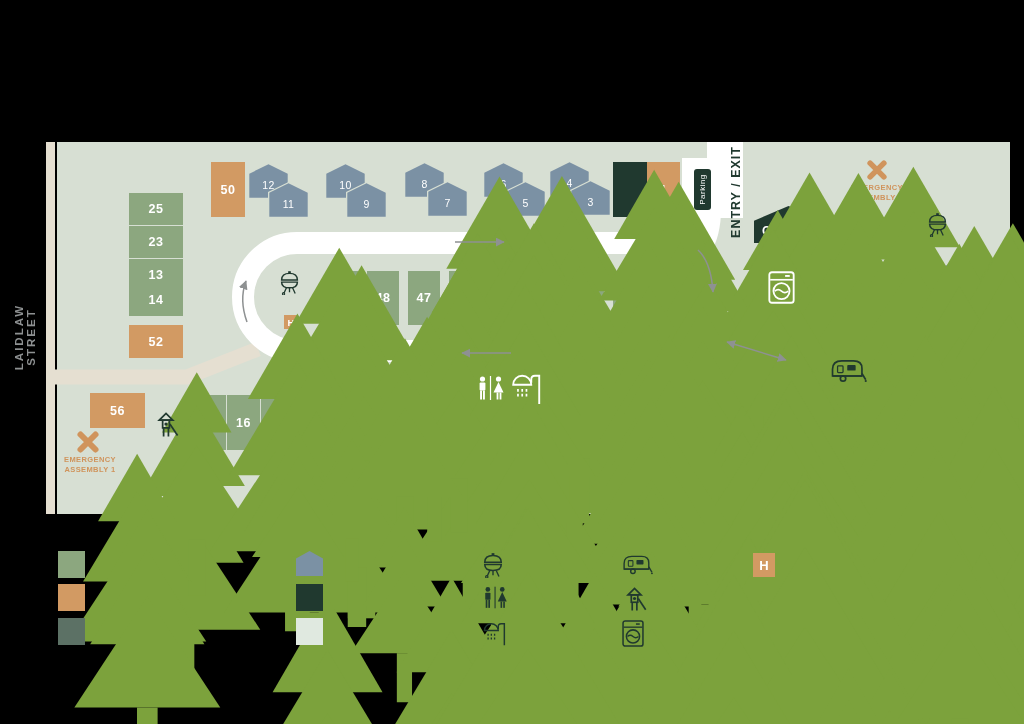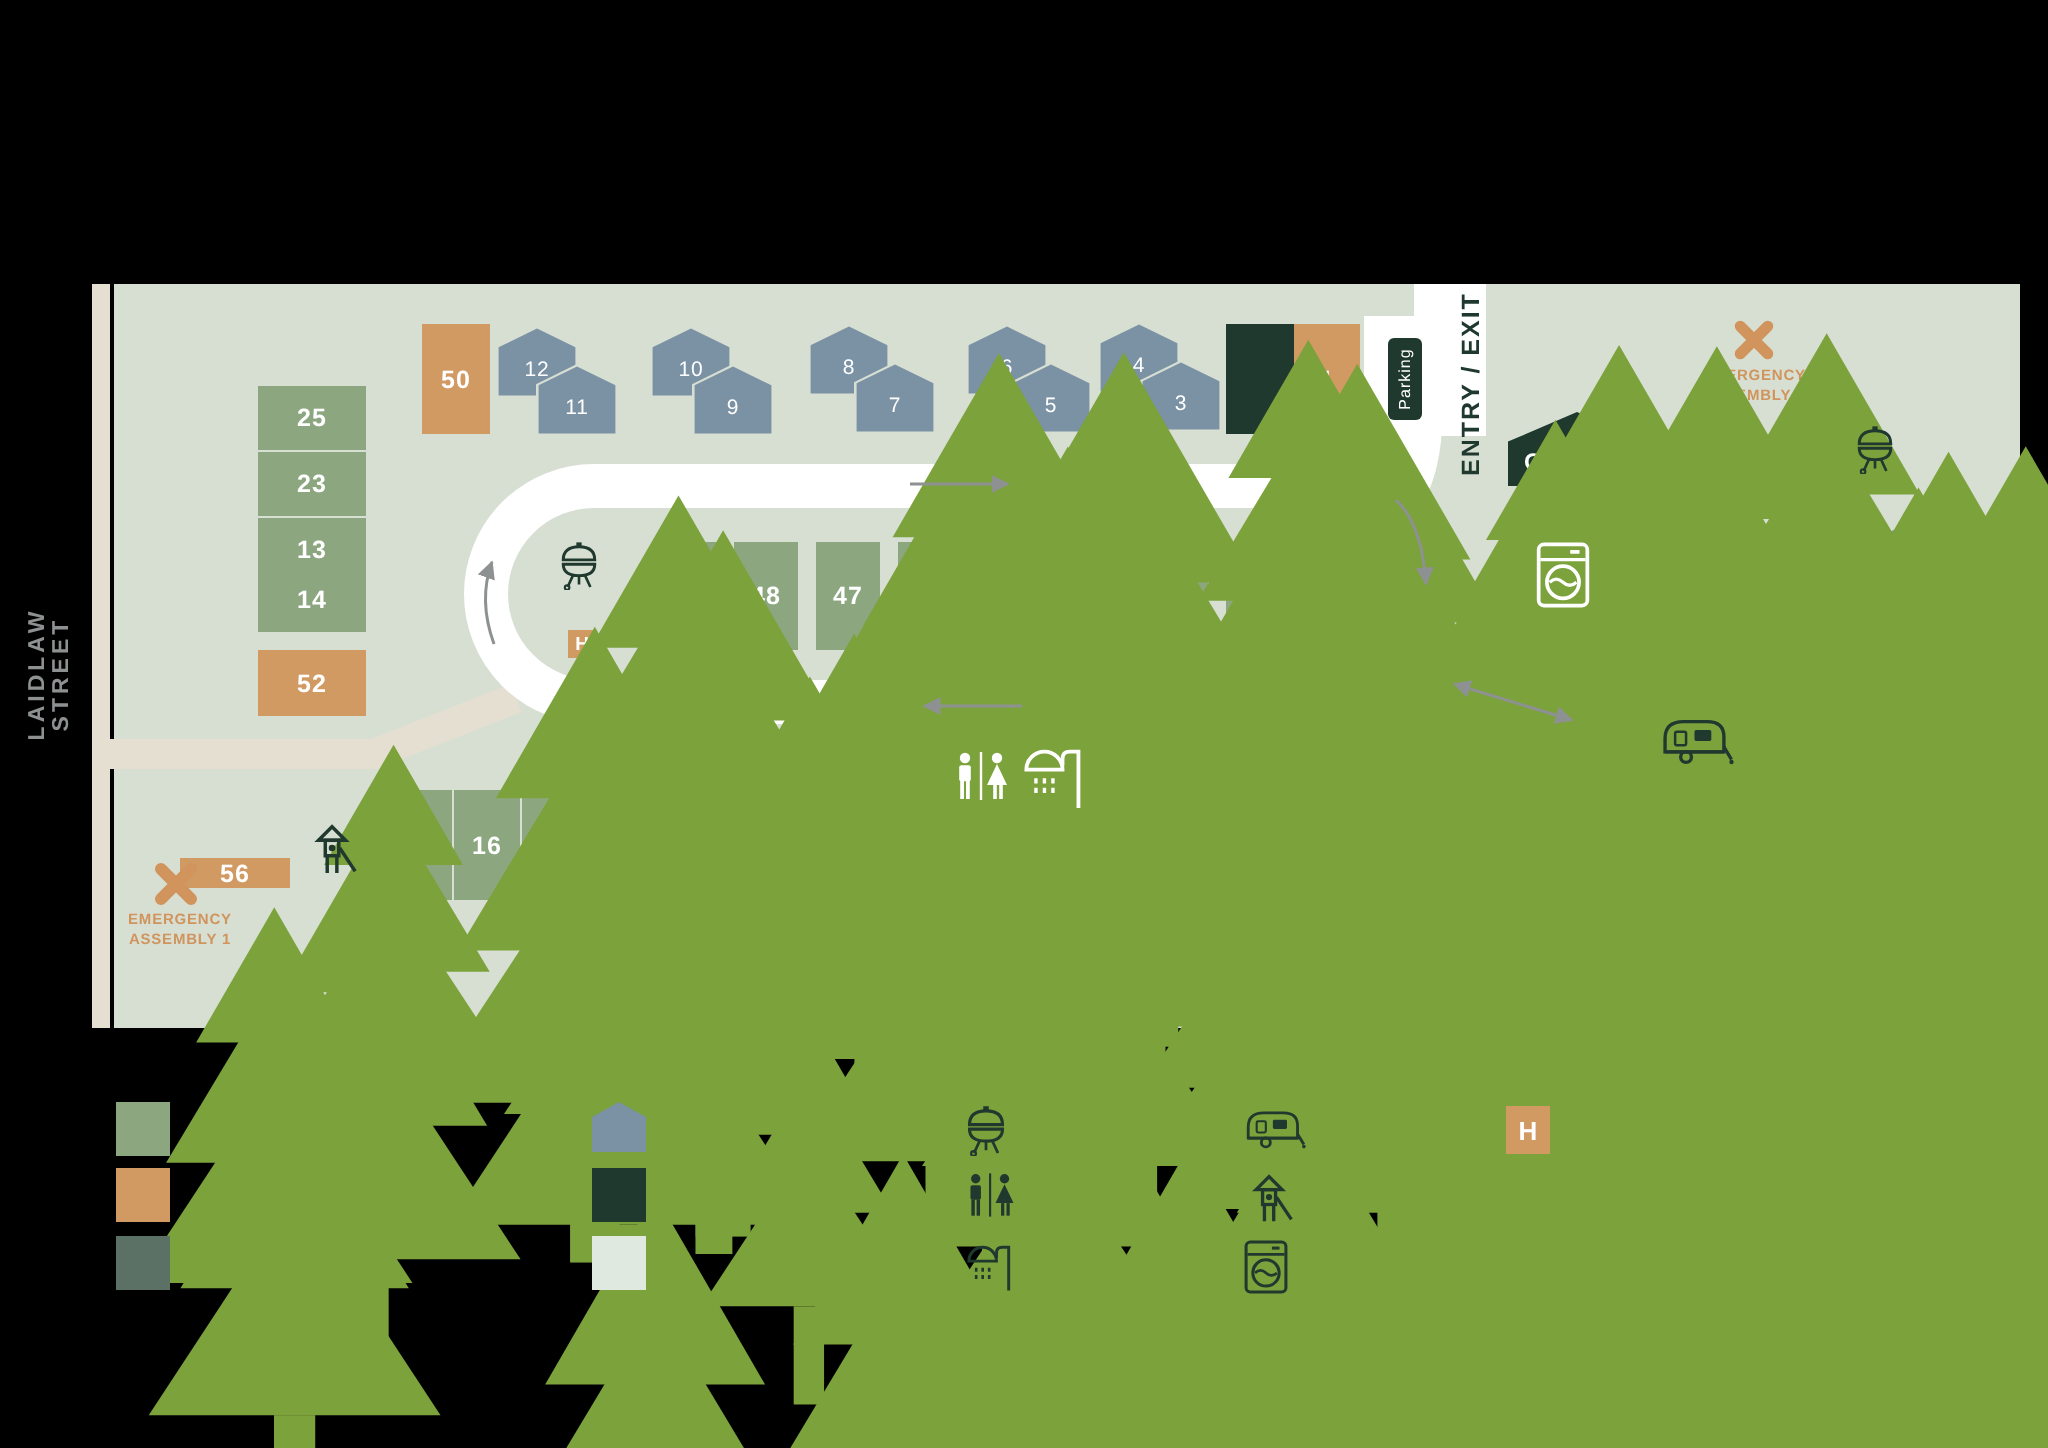--- a/index.html
+++ b/index.html
@@ -164,21 +164,21 @@
       </div>
       <div class="site orange" style="left: 211px; top: 162px; width: 34px; height: 55px;">
         <span>50</span>
       </div>
       <div class="site orange" style="left: 647px; top: 162px; width: 33px; height: 55px;">
         <span>1</span>
       </div>
       <div class="site orange" style="left: 129px; top: 325px; width: 54px; height: 33px;">
         <span>52</span>
       </div>
-      <div class="site orange" style="left: 90px; top: 393px; width: 55px; height: 15px; margin-top: 36px;">
+      <div class="site orange" style="left: 90px; top: 393px; width: 55px; height: 35px;">
         <span>56</span>
       </div>
       <div class="site dark" style="left: 431px; top: 395px; width: 33px; height: 55px;">
         <span>21</span>
       </div>
       <div class="cabin" style="left: 248px; top: 163px; width: 41px; height: 36px;">
         <i class="cfill"></i>
         <span>12</span>
       </div>
       <div class="cabin" style="left: 268px; top: 182px; width: 41px; height: 36px;">

